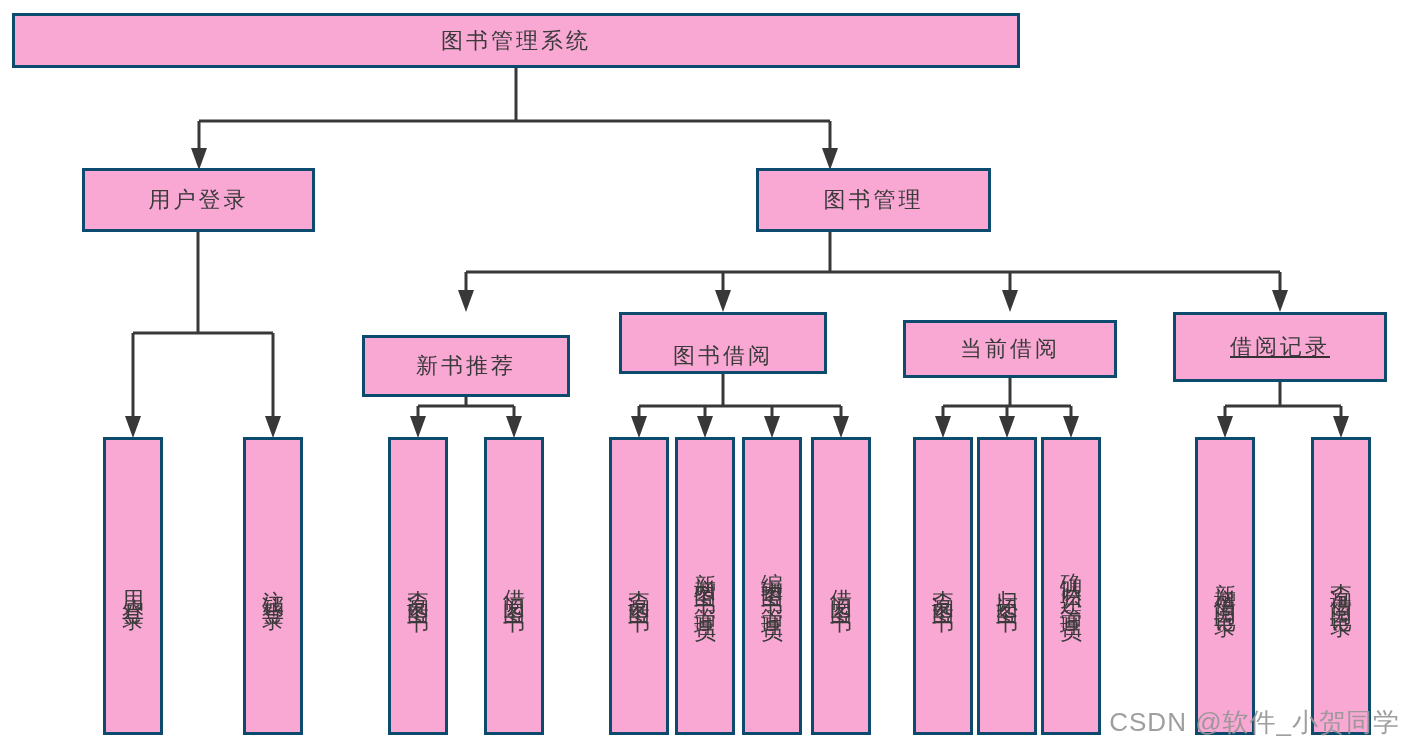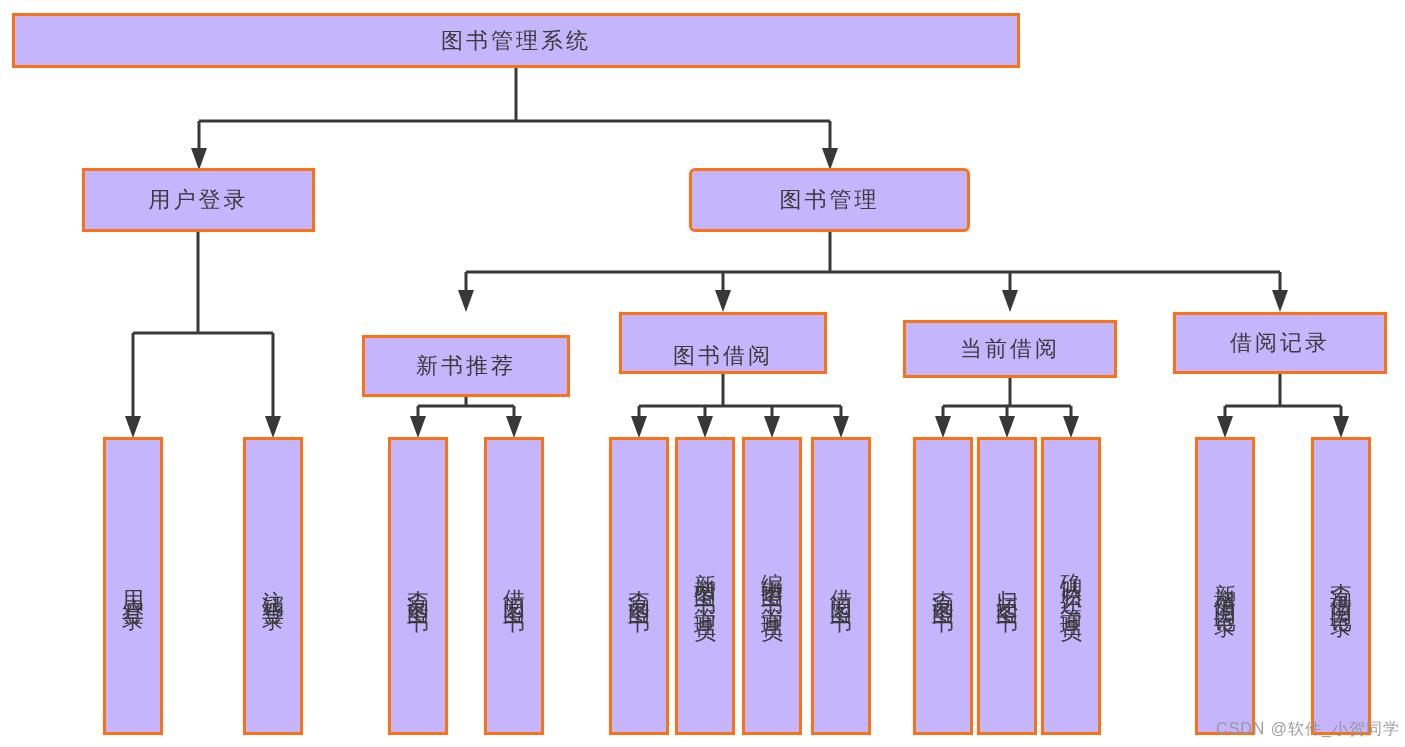--- a/index.html
+++ b/index.html
@@ -2,33 +2,33 @@
 <html><head>
 <meta charset="utf-8">
 <style>
   html,body { margin:0; padding:0; background:#ffffff; }
   .canvas {
     position:relative; width:1405px; height:747px; background:#ffffff;
     font-family:"Liberation Sans", sans-serif; color:#333333; overflow:hidden;
   }
   .connectors { position:absolute; left:0; top:0; width:1405px; height:747px; pointer-events:none; }
   .node {
-    position:absolute; box-sizing:border-box; background:#c4b5fd;
-    border:3px solid #f97316; display:flex; align-items:center; justify-content:center;
+    position:absolute; box-sizing:border-box; background:#f9a8d4;
+    border:3px solid #0c4a6e; display:flex; align-items:center; justify-content:center;
   }
   .hnode span {
     font-size:22px; letter-spacing:3px; color:#3a3a3a; white-space:nowrap;
   }
   .vnode span {
     writing-mode:vertical-rl; text-orientation:mixed;
     font-size:22px; letter-spacing:7px; line-height:1; color:#3a3a3a; white-space:nowrap;
   }
   .watermark {
     position:absolute; right:5px; bottom:7px; z-index:5;
-    font-size:16px; letter-spacing:1px; color:rgba(150,150,150,0.92); white-space:nowrap;margin-top:16px;
+    font-size:26px; letter-spacing:1px; color:rgba(150,150,150,0.92); white-space:nowrap;margin-top:16px;
   }
   svg line, svg path { stroke:#383838; stroke-width:3; fill:none; }
   svg polygon { fill:#383838; stroke:none; }
 </style>
 </head>
 <body>
 
 <div class="canvas">
 
   <svg class="connectors" viewBox="0 0 1405 747" xmlns="http://www.w3.org/2000/svg">
@@ -107,34 +107,34 @@
     </g>
   </svg>
 
   <div class="node hnode" style="left:12px; top:13px; width:1008px; height:55px;">
     <span>图书管理系统</span>
   </div>
 
   <div class="node hnode" style="left:82px; top:168px; width:233px; height:64px;">
     <span>用户登录</span>
   </div>
-  <div class="node hnode" style="left:689px; top:168px; width:281px; height:64px;border-radius:6px;">
+  <div class="node hnode" style="left:756px; top:168px; width:235px; height:64px;">
     <span>图书管理</span>
   </div>
 
   <div class="node hnode" style="left:362px; top:312px; width:208px; height:62px;margin-top:23px;">
     <span>新书推荐</span>
   </div>
   <div class="node hnode" style="left:619px; top:312px; width:208px; height:62px;align-items:flex-end;">
     <span>图书借阅</span>
   </div>
   <div class="node hnode" style="left:903px; top:320px; width:214px; height:58px;">
     <span>当前借阅</span>
   </div>
-  <div class="node hnode" style="left:1173px; top:312px; width:214px; height:62px;">
+  <div class="node hnode" style="left:1173px; top:312px; width:214px; height:70px;text-decoration:underline;">
     <span>借阅记录</span>
   </div>
 
   <div class="node vnode" style="left:103px; top:437px; width:60px; height:298px;">
     <span>用户登录</span>
   </div>
   <div class="node vnode" style="left:243px; top:437px; width:60px; height:298px;">
     <span>注销登录</span>
   </div>
 

